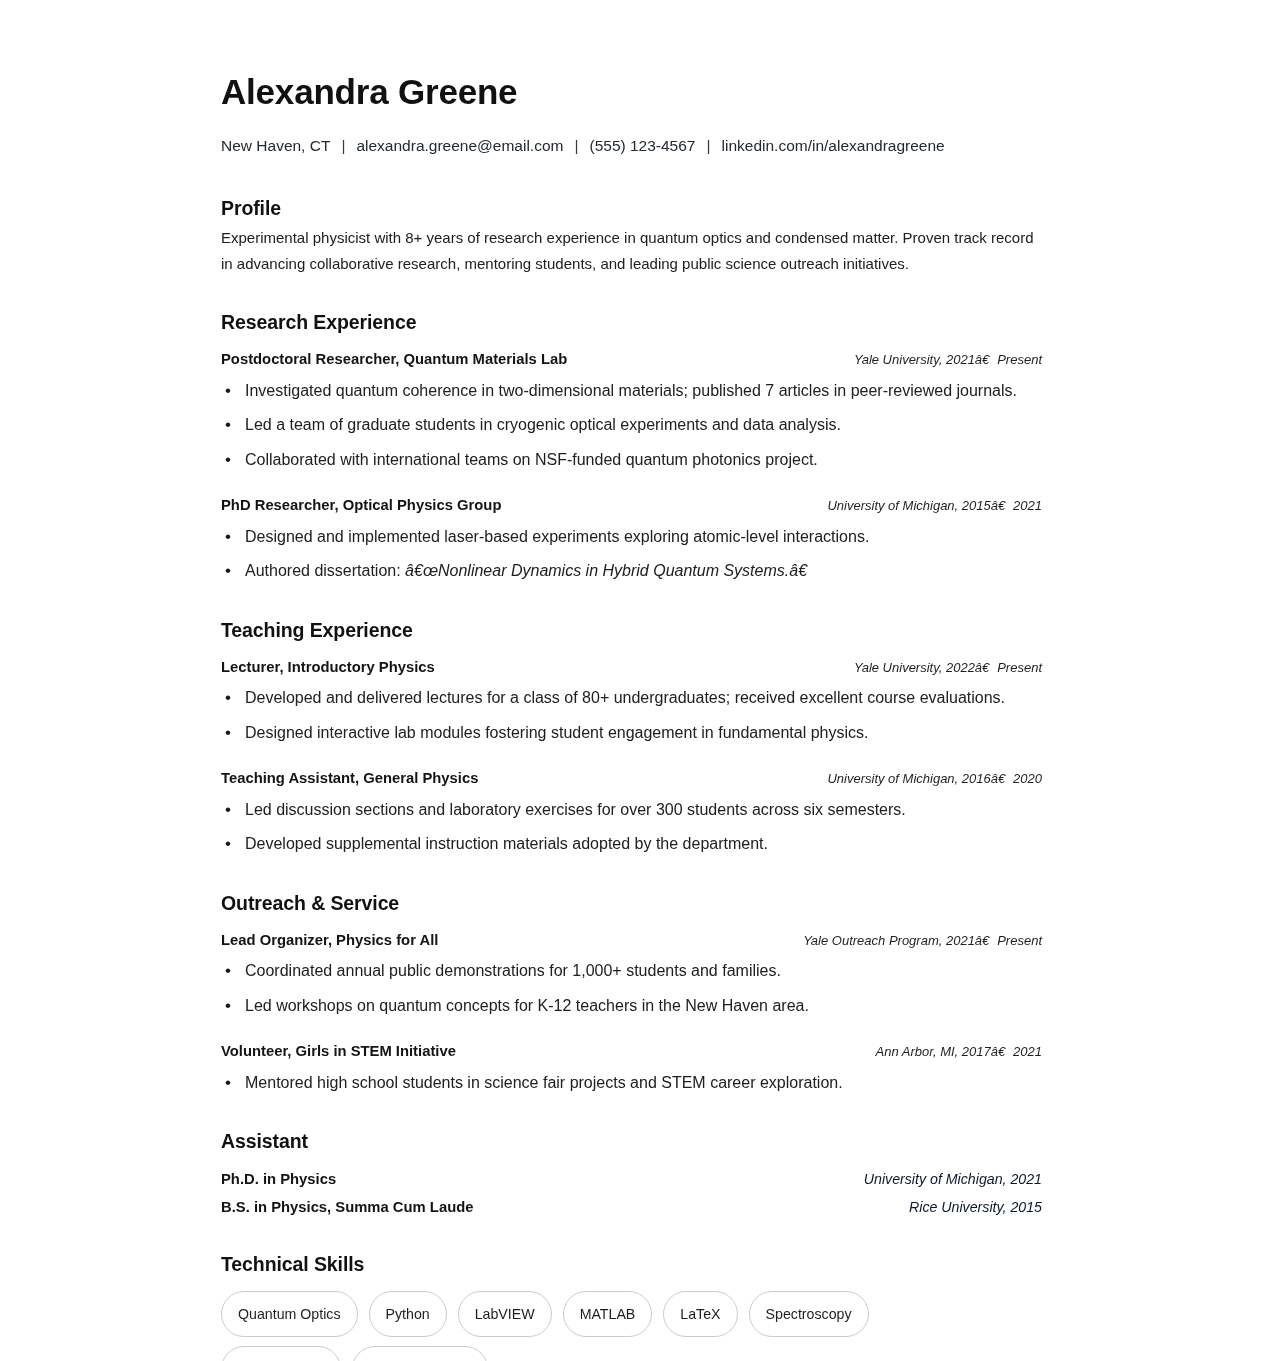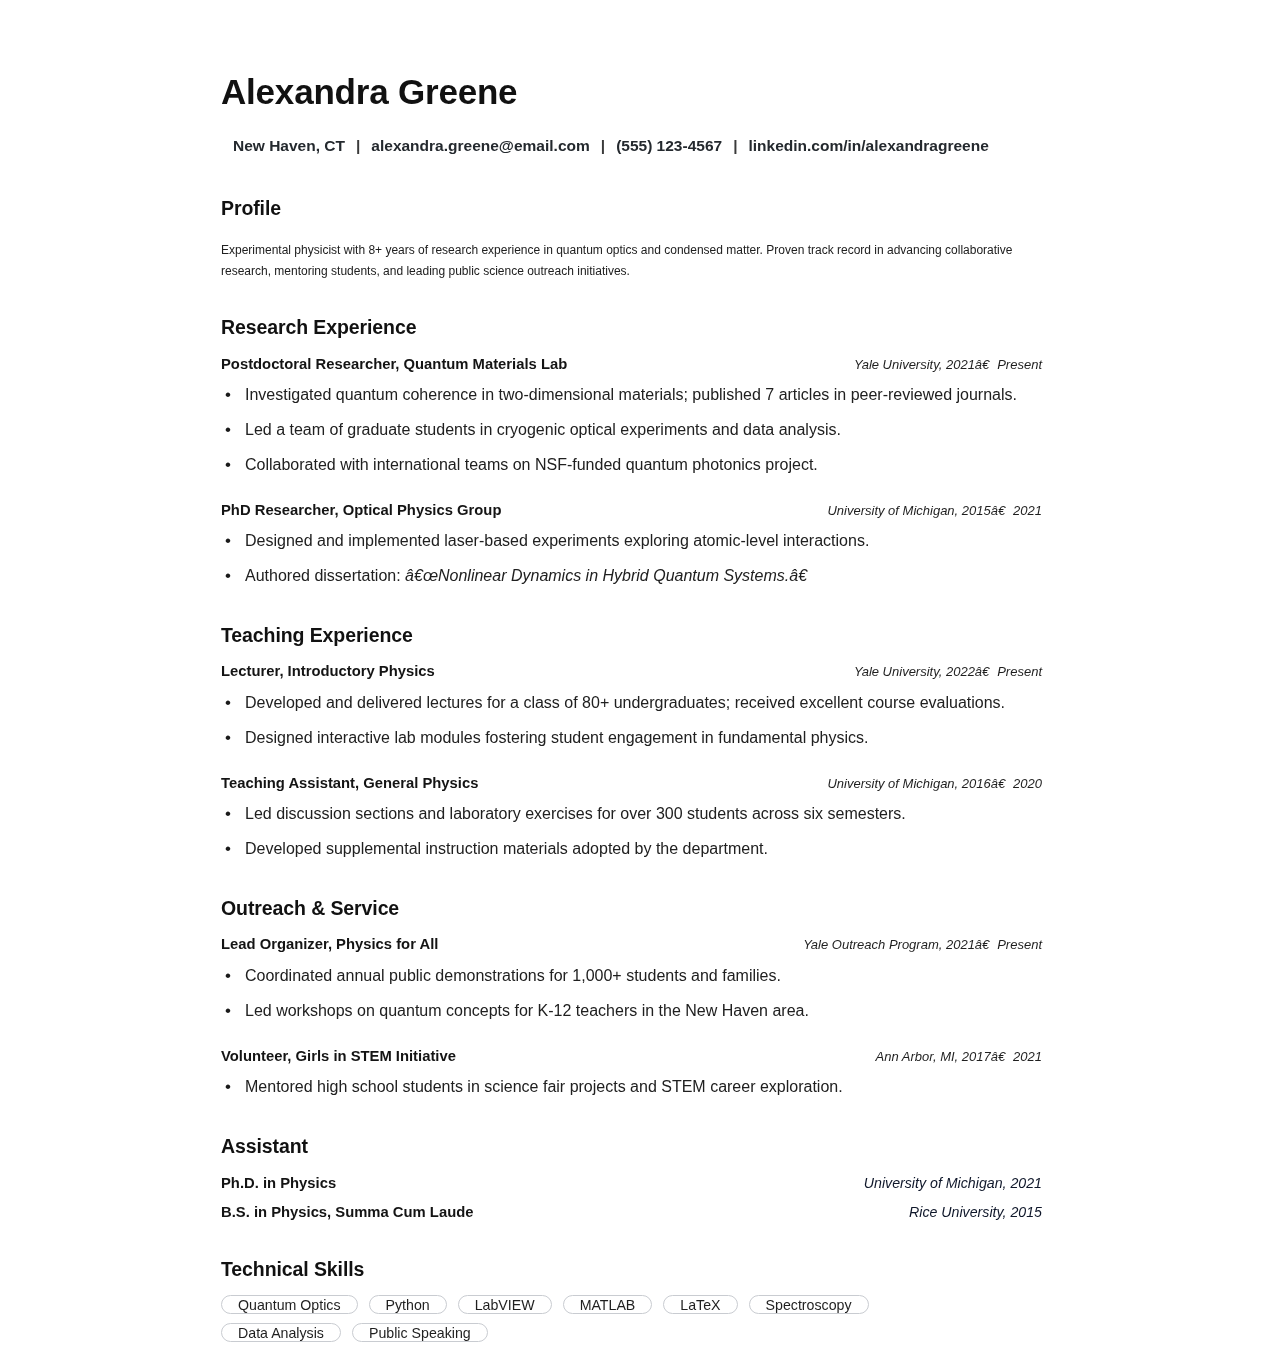--- a/index.html
+++ b/index.html
@@ -30,48 +30,48 @@
   .cv-name {
     font-size: 35px;
     font-weight: 700;
     letter-spacing: -0.2px;
     line-height: 1.15;
     color: #111111;
     margin: 0 0 22px 0;
   }
   .cv-contact {
     font-size: 15.5px;
-    font-weight: 700;
+    font-weight: 400;
     color: #24292e;
     line-height: 1.5;
-    margin: 0 0 38px 12px;
+    margin: 0 0 38px 0;
     white-space: nowrap;
   }
   .cv-contact .sep {
     display: inline-block;
     padding: 0 11px;
     color: #3a3a3a;
   }
 
   
   .section {
     margin: 0 0 34px 0;
   }
   .section-title {
     font-size: 19.5px;
     font-weight: 700;
     color: #111111;
     letter-spacing: -0.1px;
     margin: 0 0 14px 0;
     line-height: 1.25;
   }
-  .section.profile .section-title { margin-bottom: 20px; }
+  .section.profile .section-title { margin-bottom: 5px; }
 
   .profile-text {
-    font-size: 12px;
+    font-size: 15px;
     line-height: 1.72;
     color: #202020;
     margin: 0;
     max-width: 815px;
   }
 
   
   .entry {
     margin: 0 0 22px 0;
   }
@@ -158,21 +158,21 @@
     gap: 9px 11px;
     max-width: 720px;
     margin: 0;
     padding: 0;
   }
   .skill-pill {
     display: inline-flex;
     align-items: center;
     justify-content: center;
     box-sizing: border-box;
-    height: 19px;
+    height: 46px;
     padding: 0 16px;
     border: 1px solid #c9ccd1;
     border-radius: 999px;
     background: #ffffff;
     font-size: 14.2px;
     line-height: 1;
     color: #1f1f1f;
     white-space: nowrap;
   }
 </style>

